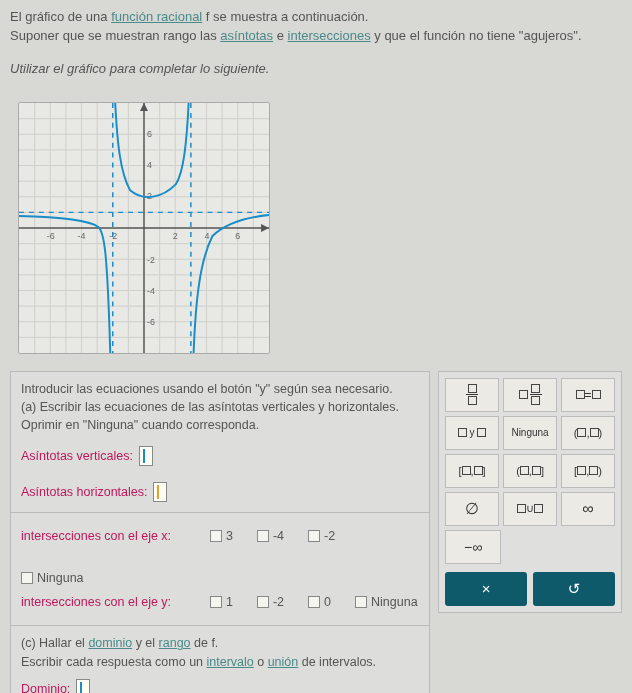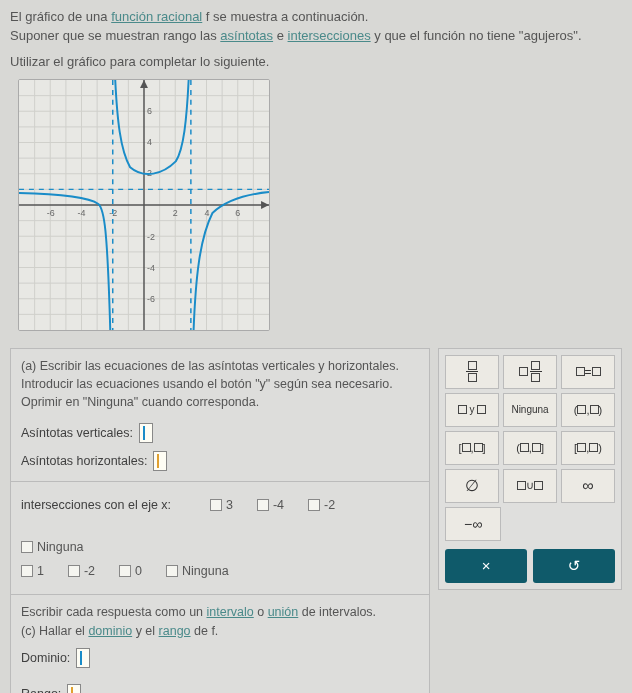--- a/index.html
+++ b/index.html
@@ -5,40 +5,40 @@
   * { box-sizing: border-box; margin: 0; padding: 0; }
   body {
     font-family: Arial, sans-serif;
     font-size: 13px;
     color: #555;
     background: #d8d8d5;
     width: 632px;
     padding: 8px 10px;
   }
   .link-term { color: #4a8a8a; text-decoration: underline; }
-  .intro { line-height: 1.45; margin-bottom: 8px; }
-  .sub { margin-bottom: 10px; }
+  .intro { line-height: 1.45; margin-bottom: 15px; }
+  .sub { margin-bottom: 26px; font-style: italic; }
   .graph-wrap { margin: 6px 0 14px 8px; }
   .graph {
     background: #e8e8e5;
     border: 1px solid #aaa;
     border-radius: 2px;
   }
   .columns { display: flex; gap: 8px; align-items: flex-start; }
   .leftcol { flex: 1 1 auto; }
   .panel {
     border: 1px solid #bbb;
     padding: 8px 10px;
     background: rgba(255,255,255,0.15);
     font-size: 12.5px;
     line-height: 1.45;
   }
   .panel + .panel { border-top: none; }
   .row { display: flex; align-items: center; gap: 6px; margin: 8px 0 2px; }
-  .label { color: #404040; }
+  .label { color: #be185d; }
   .fillbox {
     display: inline-block;
     width: 14px;
     height: 20px;
     border: 1px solid #888;
     background: #fefdf4;
     position: relative;
   }
   .cursor::after {
     content: "";
@@ -172,28 +172,28 @@
       <path d="M 97 0 C 99 40, 102 70, 112 88 C 126 100, 145 95, 158 82 C 166 70, 169 40, 171 0"></path>
       <path d="M 176 252 C 178 200, 182 160, 195 134 C 210 120, 230 115, 252 113"></path>
     </g>
   </svg>
 </div>
 
 <div class="columns">
   <div class="leftcol">
 
     <div class="panel">
+      <div>Introducir las ecuaciones usando el botón "y" según sea necesario.</div>
       <div>(a) Escribir las ecuaciones de las asíntotas verticales y horizontales.</div>
-      <div>Introducir las ecuaciones usando el botón "y" según sea necesario.</div>
       <div>Oprimir en "Ninguna" cuando corresponda.</div>
       <div class="row" style="margin-top:12px">
         <span class="label">Asíntotas verticales:</span>
         <span class="fillbox cursor"></span>
       </div>
-      <div class="row" style="margin-top:8px">
+      <div class="row" style="margin-top:16px">
         <span class="label">Asíntotas horizontales:</span>
         <span class="fillbox cursor2"></span>
       </div>
     </div>
 
     <div class="panel">
       <div class="opts">
         <span class="label" style="min-width:165px">intersecciones con el eje x:</span>
         <span class="chk">
             <span class="box"></span>
@@ -206,20 +206,21 @@
         <span class="chk">
             <span class="box"></span>
             <span>-2</span>
           </span>
         <span class="chk">
             <span class="box"></span>
             <span>Ninguna</span>
           </span>
       </div>
       <div class="opts">
+        <span class="label" style="min-width:165px">intersecciones con el eje y:</span>
         <span class="chk">
             <span class="box"></span>
             <span>1</span>
           </span>
         <span class="chk">
             <span class="box"></span>
             <span>-2</span>
           </span>
         <span class="chk">
             <span class="box"></span>
@@ -227,24 +228,24 @@
           </span>
         <span class="chk">
             <span class="box"></span>
             <span>Ninguna</span>
           </span>
       </div>
     </div>
 
     <div class="panel">
       <div>
+        <span>(c) Hallar el </span><span class="link-term">dominio</span><span> y el </span><span class="link-term">rango</span><span> de f.</span>
+      </div>
+      <div>
         <span>Escribir cada respuesta como un </span><span class="link-term">intervalo</span><span> o </span><span class="link-term">unión</span><span> de intervalos.</span>
-      </div>
-      <div>
-        <span>(c) Hallar el </span><span class="link-term">dominio</span><span> y el </span><span class="link-term">rango</span><span> de f.</span>
       </div>
       <div class="row" style="margin-top:8px">
         <span class="label">Dominio:</span>
         <span class="fillbox cursor"></span>
       </div>
       <div class="row" style="margin-top:16px;margin-bottom:4px">
         <span class="label">Rango:</span>
         <span class="fillbox cursor2"></span>
       </div>
     </div>

